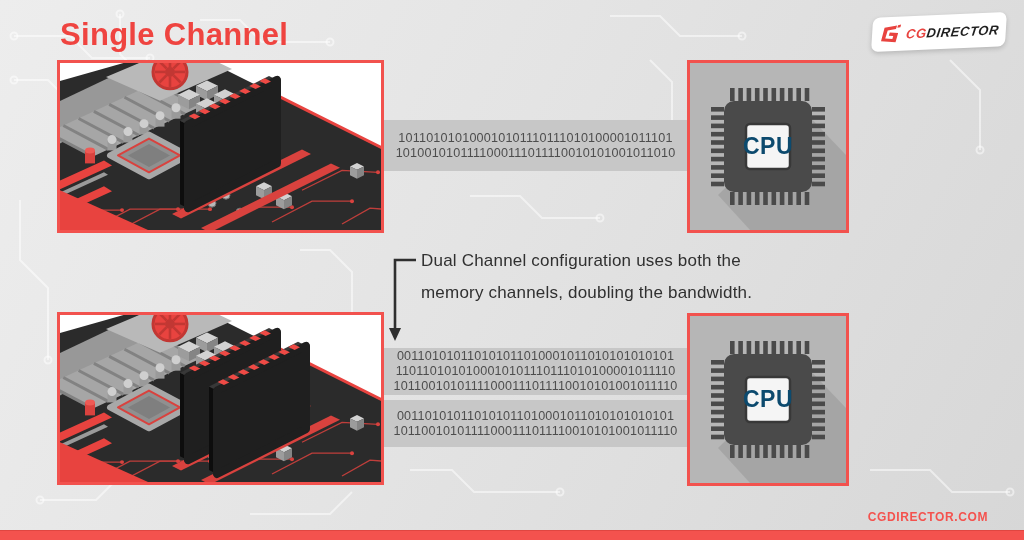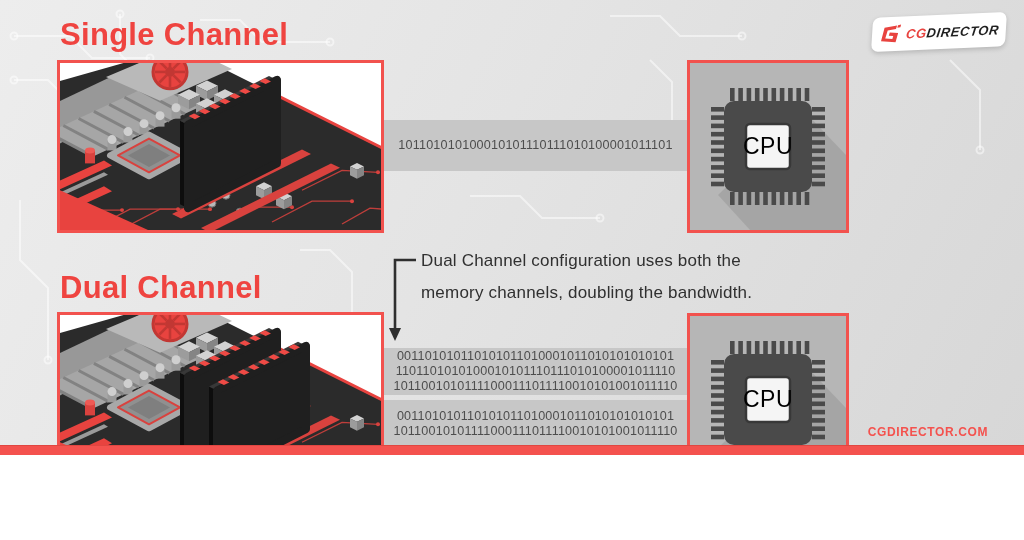--- a/index.html
+++ b/index.html
@@ -1,17 +1,17 @@
 <!DOCTYPE html>
 <html><head>
 <meta charset="utf-8">
 <style>
   html,body{margin:0;padding:0;}
   .stage{
-    position:relative;width:1024px;height:455px;overflow:hidden;
+    position:relative;width:1024px;height:540px;overflow:hidden;
     background:linear-gradient(118deg,#ededed 0%,#e4e4e4 45%,#d7d7d7 100%);
     font-family:"Liberation Sans",sans-serif;
   }
   .layer{position:absolute;inset:0;}
   svg{display:block;}
   
   .section-title{
     position:absolute;left:60px;color:#ef4440;font-weight:bold;
     font-size:31px;letter-spacing:0.3px;z-index:3;
   }
@@ -26,21 +26,21 @@
   #mobo-dual{top:312px;}
   .cpu-box{
     position:absolute;left:687px;width:156px;height:167px;background:#b6b6b6;
     border:3px solid #f2524e;z-index:3;
   }
   #cpu-single{top:60px;}
   #cpu-dual{top:313px;}
   .cpu-label{
     position:absolute;left:0;top:0;width:100%;height:100%;
     display:flex;align-items:center;justify-content:center;
-    font-weight:normal;font-size:23px;color:#000000;letter-spacing:0.5px;
+    font-weight:bold;font-size:23px;color:#0c4a6e;letter-spacing:0.5px;
     pointer-events:none;
   }
   
   .band{
     position:absolute;left:384px;width:303px;background:#c7c7c7;z-index:2;
     display:flex;flex-direction:column;justify-content:center;align-items:center;
   }
   #band-single{top:120px;height:51px;}
   #band-dual-top{top:348px;height:47px;}
   #band-dual-bottom{top:400px;height:47px;}
@@ -221,20 +221,21 @@
           <polygon points="205.65540000000001,21.172299999999993 211.01940000000002,18.490299999999994 204.7194,15.390299999999995 199.3554,18.07229999999999" fill="#ef4a45"></polygon>
           <polygon points="290,104 297,100.5 304,104 297,107.5" fill="#d2d2d2"></polygon>
           <polygon points="290,104 297,107.5 297,116.5 290,113" fill="#9c9c9c"></polygon>
           <polygon points="297,107.5 304,104 304,113 297,116.5" fill="#858585"></polygon>
         </svg>
       </div>
   </div>
 
   <div class="band" id="band-single">
     <div class="bin">101101010100010101110111010100001011101</div>
+    <div class="bin">1010010101111000111011110010101001011010</div>
   </div>
 
   <div class="cpu-box" id="cpu-single">
     <div class="chip-holder">
         <svg width="156" height="167" viewBox="0 0 156 167">
           <polygon points="114,48 156,92 156,167 60,167 28,132" fill="#000000" opacity="0.09"></polygon>
           <rect x="40" y="25" width="4.6" height="13" fill="#4a4a4a"></rect>
           <rect x="40" y="129" width="4.6" height="13" fill="#4a4a4a"></rect>
           <rect x="21" y="44" width="13" height="4.6" fill="#4a4a4a"></rect>
           <rect x="122" y="44" width="13" height="4.6" fill="#4a4a4a"></rect>
@@ -283,21 +284,20 @@
 
   <svg id="bracket-arrow" width="40" height="100">
     <path d="M30,8 L9,8 L9,76" fill="none" stroke="#2f2f2f" stroke-width="2.6"></path>
     <polygon points="3,76 15,76 9,89" fill="#2f2f2f"></polygon>
   </svg>
   <div class="annotation">
     <div>Dual Channel configuration uses both the</div>
     <div>memory channels, doubling the bandwidth.</div>
   </div>
 
-  <div class="section-title" id="title-dual">Dual Channel</div>
 
   <div class="img-box" id="mobo-dual">
     <div class="mobo-holder">
         <svg width="321" height="167" viewBox="0 0 321 168" preserveAspectRatio="none">
           <polygon points="0,18 120,-16 335,92 335,168 0,168" fill="#2b2b2b"></polygon>
           <polyline points="196,22 335,92" stroke="#e8433f" stroke-width="3" fill="none"></polyline>
           <g fill="none" stroke="#d9423e" stroke-width="1.3" opacity="0.85">
             <polyline points="30,168 70,147 118,147"></polyline>
             <polyline points="60,168 100,147 150,147"></polyline>
             <polyline points="150,166 190,145 232,145"></polyline>

